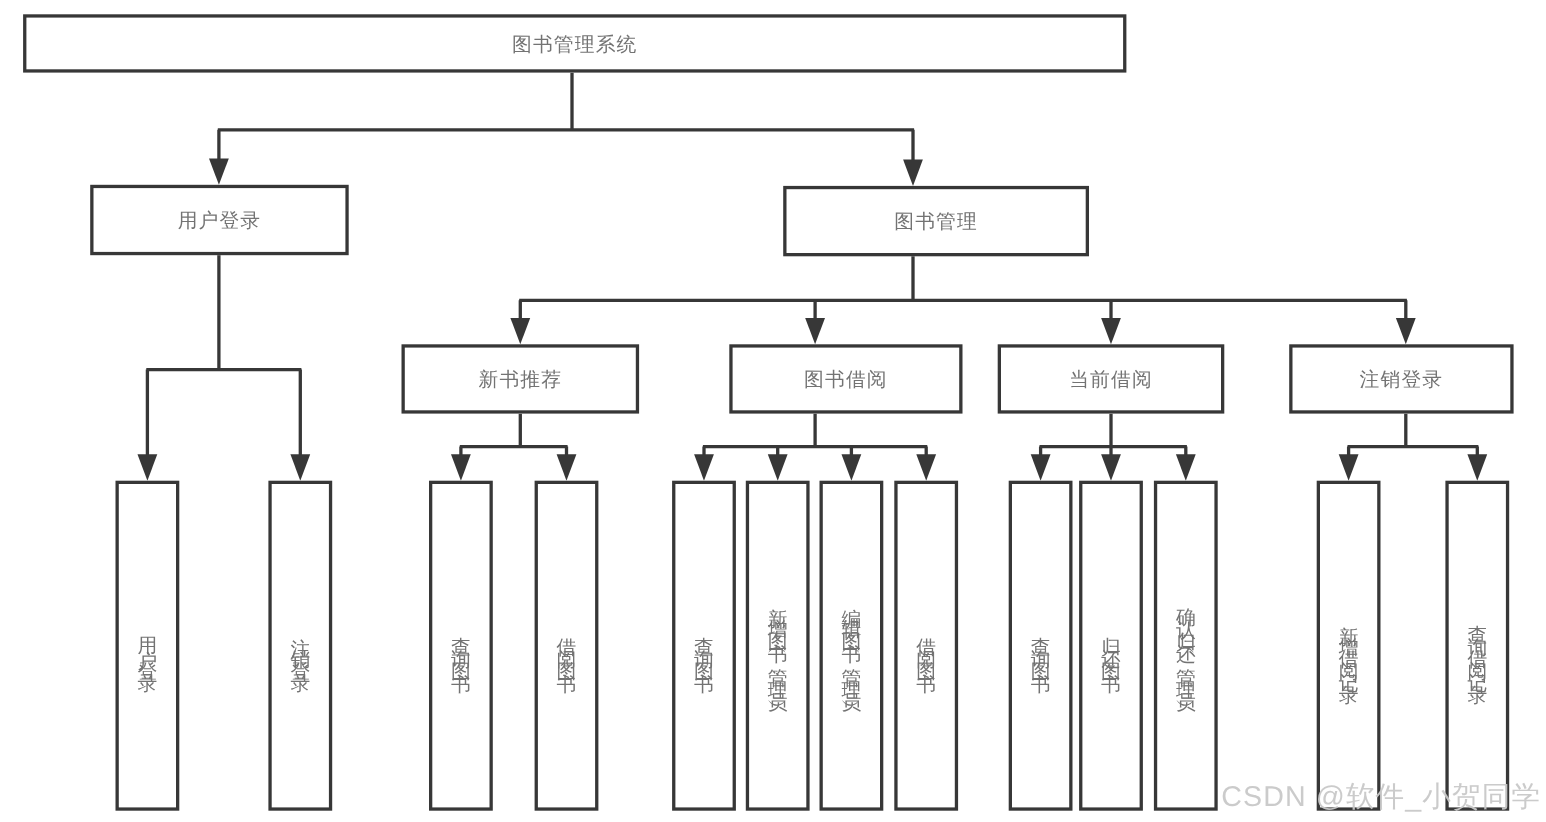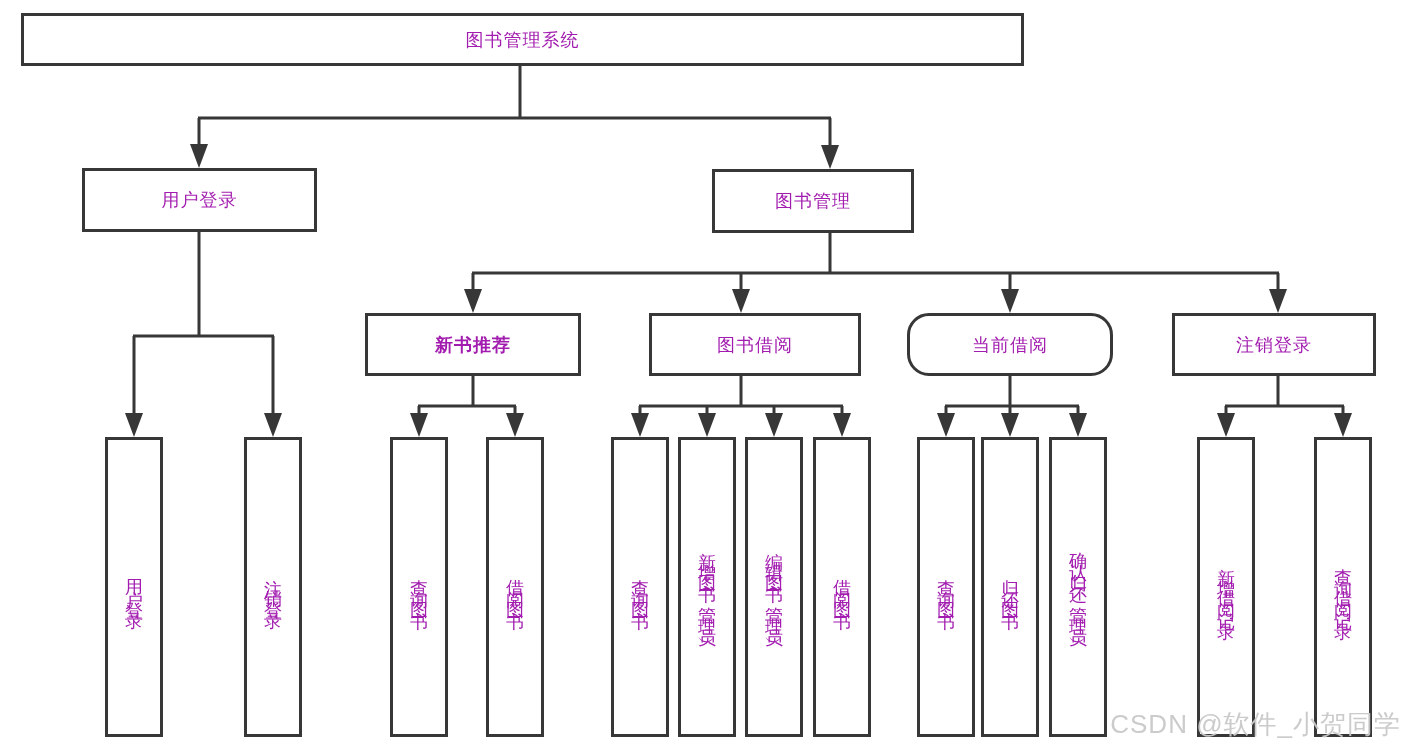--- a/index.html
+++ b/index.html
@@ -18,21 +18,21 @@
     pointer-events: none;
   }
   .node {
     position: absolute;
     box-sizing: border-box;
     border: 3px solid #373737;
     background: #ffffff;
     display: flex;
     align-items: center;
     justify-content: center;
-    color: #a21caf;
+    color: #737373;
     font-size: 18px;
     letter-spacing: 1px;
   }
   .hbox {  }
   .vbox {
     width: 58px;
     height: 300px;
     top: 437px;
   }
   .vbox .vtext {
@@ -86,25 +86,25 @@
       <polygon points="1001,413 1019,413 1010,437"></polygon>
       <polygon points="1069,413 1087,413 1078,437"></polygon>
       <polygon points="1217,413 1235,413 1226,437"></polygon>
       <polygon points="1334,413 1352,413 1343,437"></polygon>
     </g>
   </svg>
 
   <div class="node hbox" style="left:21px; top:13px; width:1003px; height:53px;">图书管理系统</div>
 
   <div class="node hbox" style="left:82px; top:168px; width:235px; height:64px;">用户登录</div>
-  <div class="node hbox" style="left:712px; top:169px; width:202px; height:64px;">图书管理</div>
+  <div class="node hbox" style="left:712px; top:169px; width:278px; height:64px;">图书管理</div>
 
-  <div class="node hbox" style="left:365px; top:313px; width:216px; height:63px;font-weight:bold;">新书推荐</div>
-  <div class="node hbox" style="left:649px; top:313px; width:212px; height:63px;">图书借阅</div>
-  <div class="node hbox" style="left:907px; top:313px; width:206px; height:63px;border-radius:22px;">当前借阅</div>
+  <div class="node hbox" style="left:365px; top:313px; width:216px; height:63px;">新书推荐</div>
+  <div class="node hbox" style="left:663px; top:313px; width:212px; height:63px;">图书借阅</div>
+  <div class="node hbox" style="left:907px; top:313px; width:206px; height:63px;">当前借阅</div>
   <div class="node hbox" style="left:1172px; top:313px; width:204px; height:63px;">注销登录</div>
 
   <div class="node vbox" style="left:105px;">
     <span class="vtext">用户登录</span>
   </div>
   <div class="node vbox" style="left:244px;">
     <span class="vtext">注销登录</span>
   </div>
 
   <div class="node vbox" style="left:390px;">

